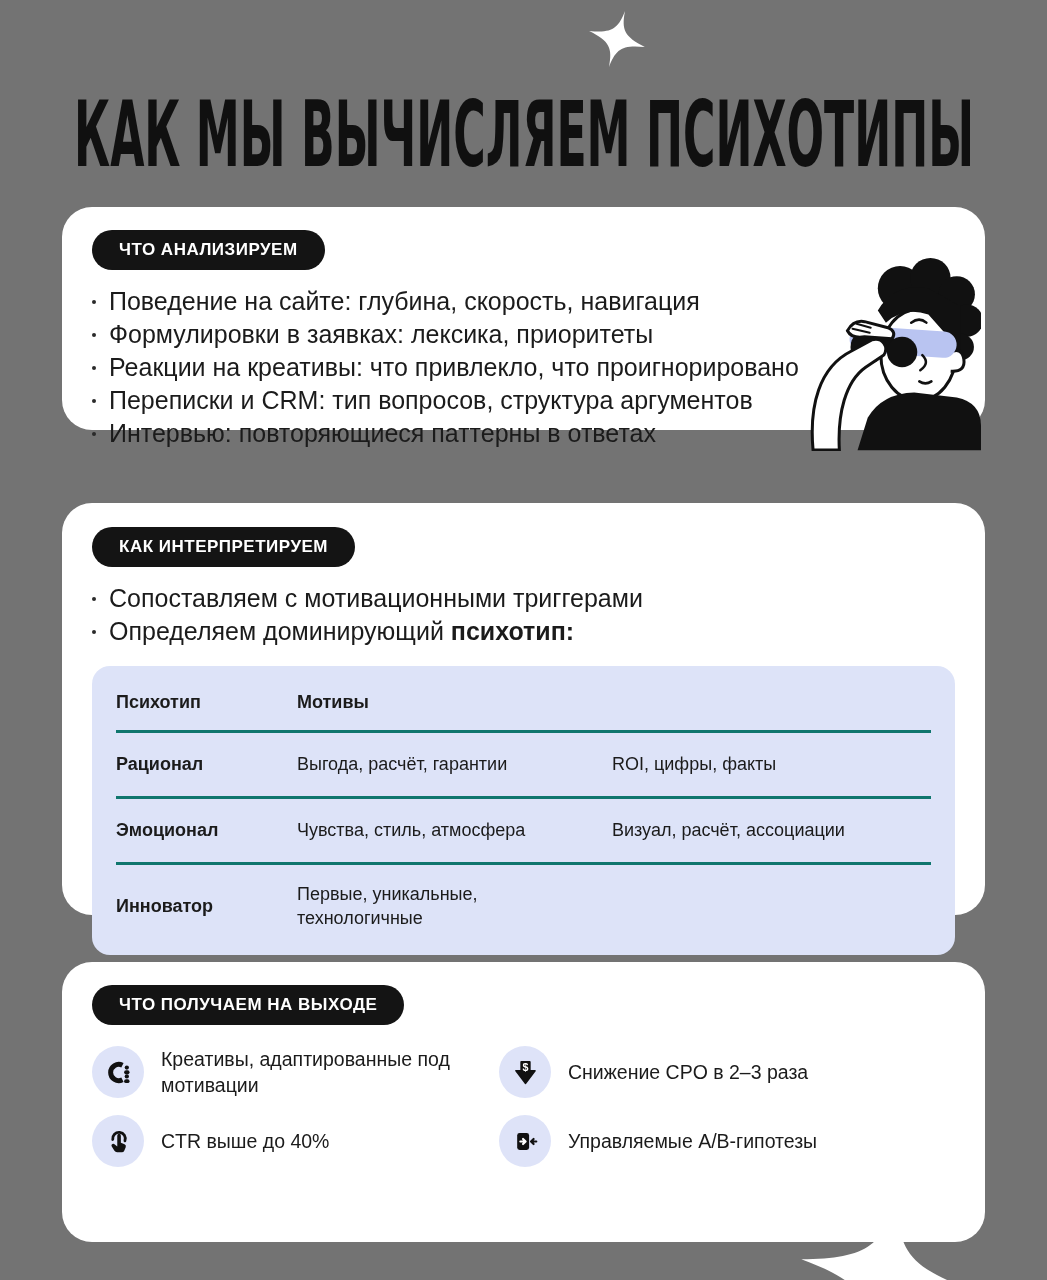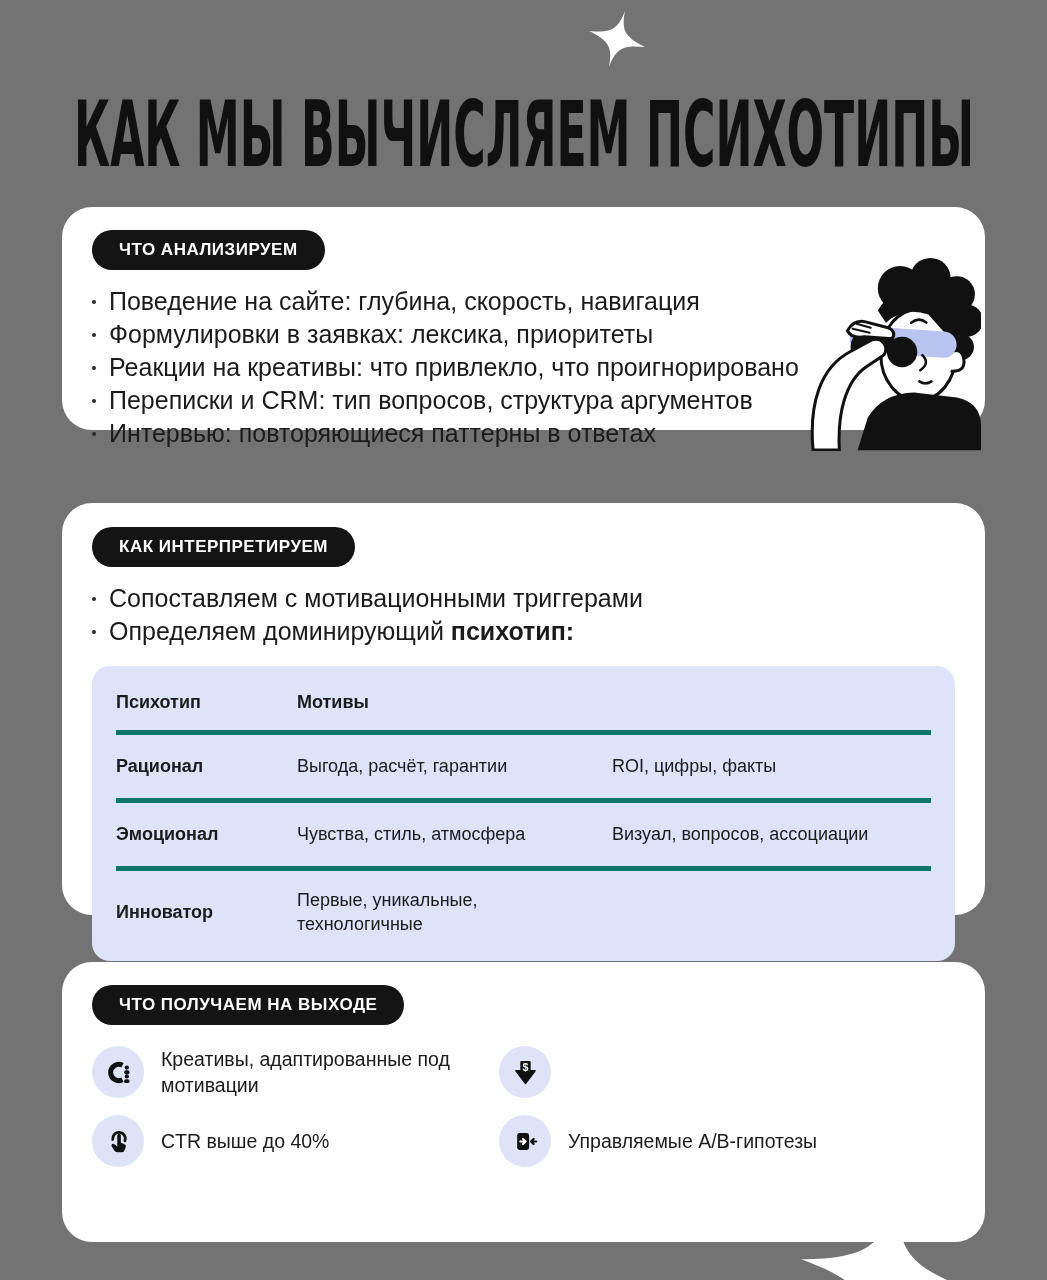--- a/index.html
+++ b/index.html
@@ -40,21 +40,21 @@
   .illus { position:absolute; right:4px; top:46px; width:174px; height:198px; }
   .illus svg { width:100%; height:100%; display:block; }
   
   .ptable {
     margin-top:18px; background:#dde3f8; border-radius:18px;
     padding:4px 24px; font-size:18px;
   }
   .trow {
     display:grid; grid-template-columns:181px 315px 1fr;
     align-items:center; padding:19px 0 20px;
-    border-bottom:5px solid #0f766e;
+    border-bottom:3px solid #0f766e;
   }
   .trow.head { font-weight:700; padding:22px 0 17px; }
   .trow.last { border-bottom:none; padding:17px 0 21px; }
   .cell-type { font-weight:700; }
   .cell-trig { padding-right:6px; line-height:24px; }
   
   .outcomes {
     margin-top:21px; display:grid;
     grid-template-columns:407px 1fr; row-gap:17px;
   }
@@ -162,21 +162,21 @@
         <div>Мотивы</div>
       </div>
       <div class="trow">
         <div class="cell-type">Рационал</div>
         <div>Выгода, расчёт, гарантии</div>
         <div class="cell-trig">ROI, цифры, факты</div>
       </div>
       <div class="trow">
         <div class="cell-type">Эмоционал</div>
         <div>Чувства, стиль, атмосфера</div>
-        <div class="cell-trig">Визуал, вопросов, ассоциации</div>
+        <div class="cell-trig">Визуал, расчёт, ассоциации</div>
       </div>
       <div class="trow last">
         <div class="cell-type">Инноватор</div>
         <div class="cell-trig" style="max-width:260px;">Первые, уникальные, технологичные</div>
       </div>
     </div>
   </section>
 
   <section class="card card-3">
     <span class="badge">ЧТО ПОЛУЧАЕМ НА ВЫХОДЕ</span>
@@ -197,20 +197,21 @@
         <span class="lbl">Креативы, адаптированные под мотивации</span>
       </div>
 
       <div class="outcome">
         <span class="icon-circle">
           <svg viewBox="0 0 24 24">
             <path d="M8.2 2.6 h7.6 v7.9 h4.6 L12 21.6 L3.6 10.5 h4.6 Z" fill="#111111" stroke="#111111" stroke-width="1.6" stroke-linejoin="round"></path>
             <text x="12" y="10.8" text-anchor="middle" font-size="9.5" font-weight="bold" font-family="Liberation Sans, sans-serif" fill="#ffffff">$</text>
           </svg>
         </span>
+        <span class="lbl">Снижение CPO в 2–3 раза</span>
       </div>
 
       <div class="outcome">
         <span class="icon-circle">
           <svg viewBox="0 0 24 24">
             <path d="M6.9 10.2 a5.6 5.6 0 1 1 10.8 1.2" fill="none" stroke="#111111" stroke-width="2.5" stroke-linecap="round"></path>
             <path d="M10.9 6.8 a1.6 1.6 0 0 1 3.2 0 v6.4 l3.3 1.2 q1.7 .8 1 2.6 l-1.3 3.2 q-.6 1.4 -2.1 1.4 h-4.3 q-1.5 0 -2.3 -1.3 l-2.4 -3.8 q-.9 -1.5 .6 -2.3 q1.1 -.5 2.1 .4 l2.2 1.9 Z" fill="#111111"></path>
           </svg>
         </span>
         <span class="lbl">CTR выше до 40%</span>

